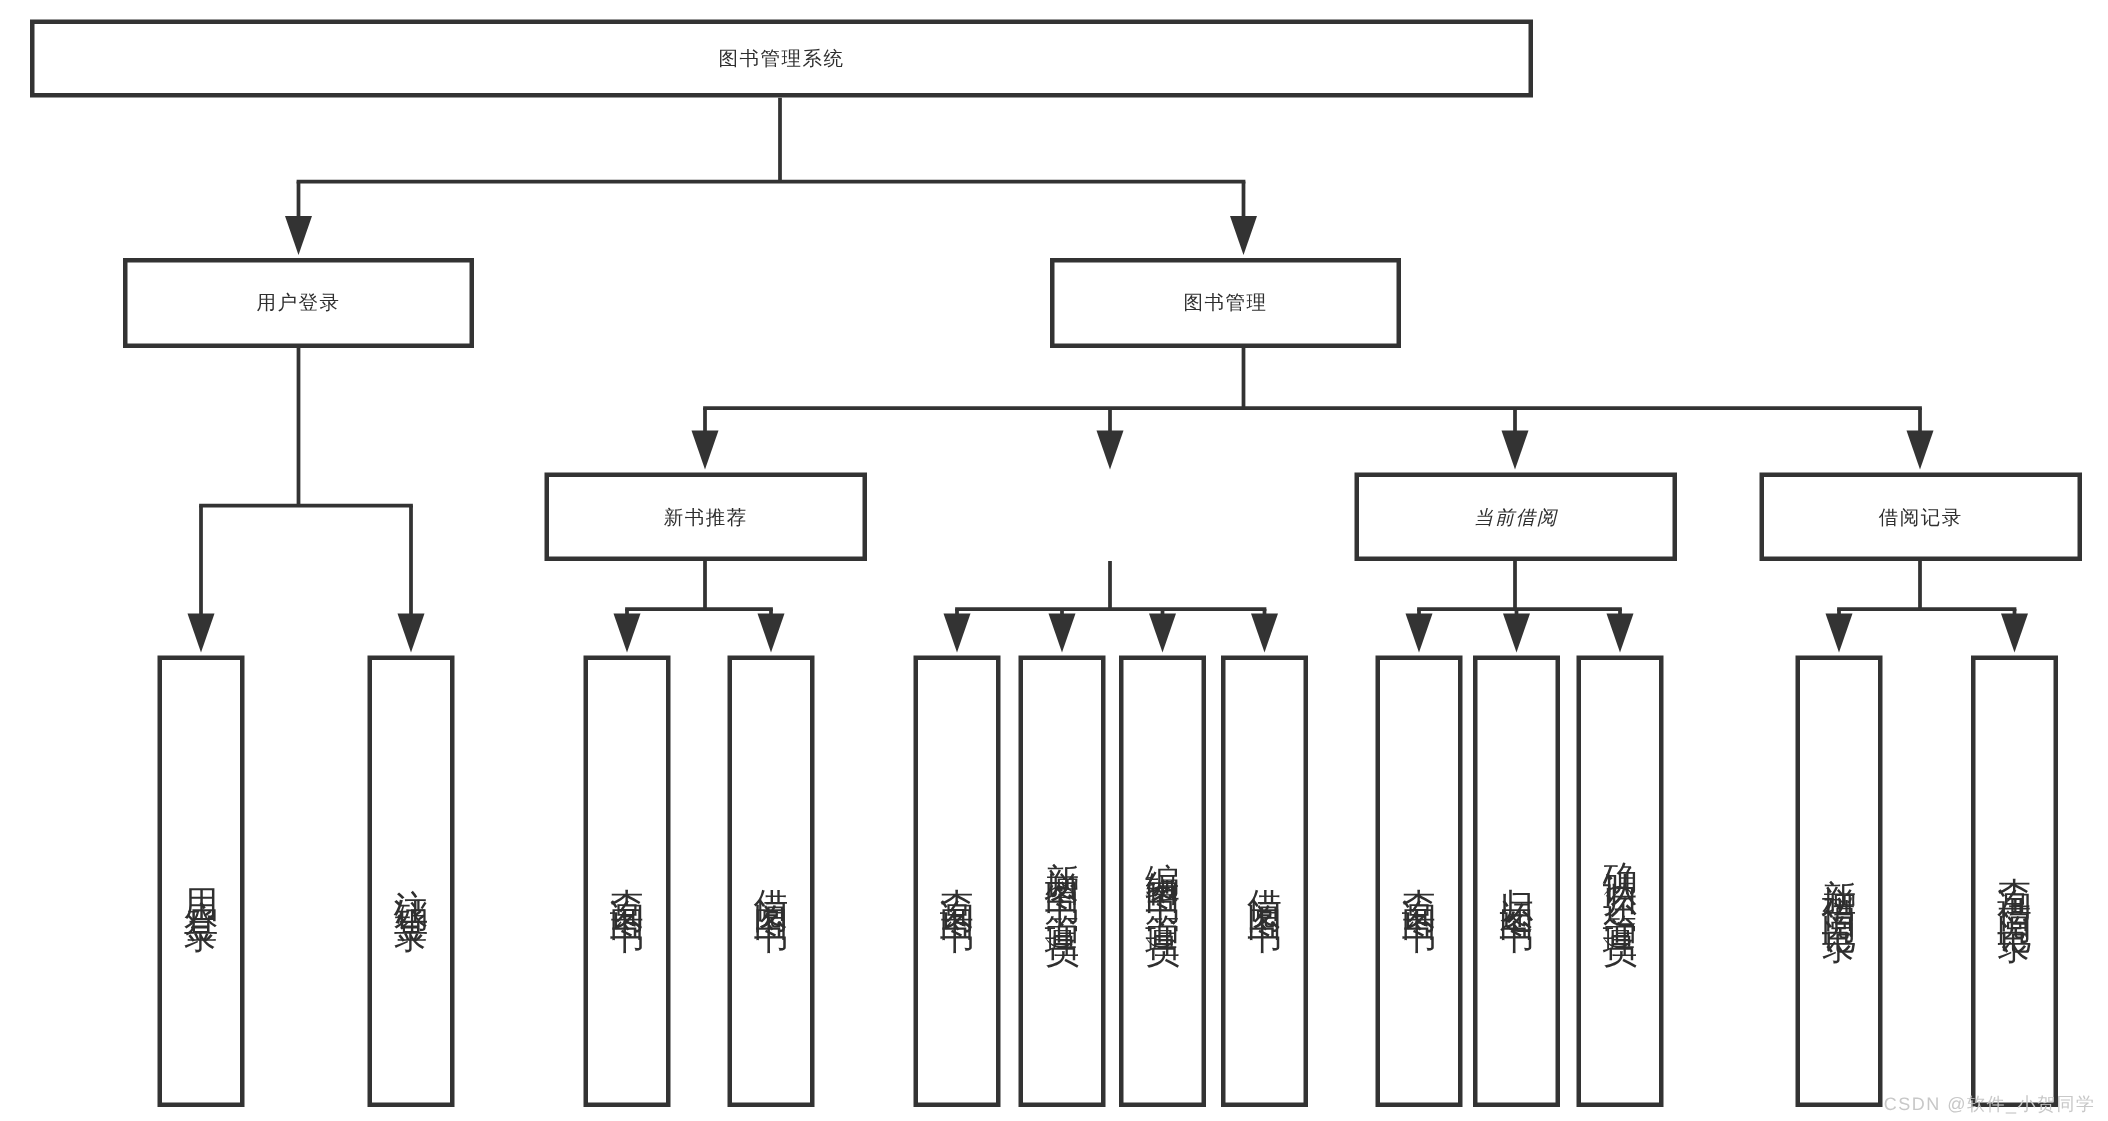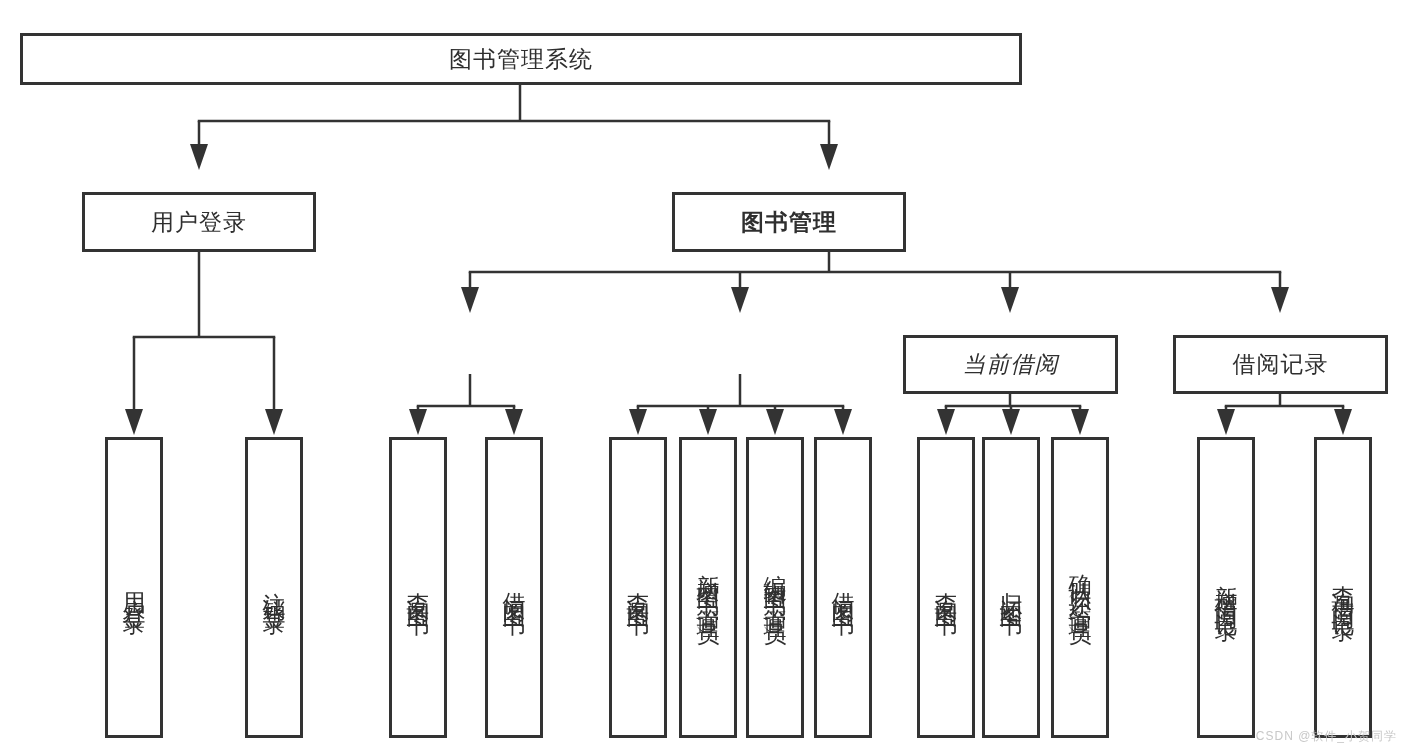--- a/index.html
+++ b/index.html
@@ -21,21 +21,21 @@
     position:absolute;
     box-sizing:border-box;
     border:3px solid var(--line);
     background:var(--bg);
     display:flex;
     align-items:center;
     justify-content:center;
     color:var(--text);
     z-index:1;
   }
-  .hlabel{font-size:23px;letter-spacing:1px;margin-top:20px;}
+  .hlabel{font-size:13px;letter-spacing:1px;}
   .root-box   {left:20px;  top:13px;  width:1002px;height:52px;}
   .l2-box     {height:60px;width:234px;top:172px;}
   .l3-box     {height:59px;width:215px;top:315px;}
   .leaf-box   {top:437px;width:58px;height:301px;}
   .leaf-box .vtext{
     writing-mode:vertical-rl;
     text-orientation:mixed;
     font-size:23px;
     letter-spacing:7px;
     line-height:1;
@@ -112,24 +112,27 @@
       <polygon points="1334,409 1352,409 1343,435" fill="#333333"></polygon>
     </svg>
 
   <div class="box root-box hlabel">
     <span>图书管理系统</span>
   </div>
 
   <div class="box l2-box hlabel" style="left:82px;">
     <span>用户登录</span>
   </div>
-  <div class="box l2-box hlabel" style="left:672px;font-weight:bold;">
+  <div class="box l2-box hlabel" style="left:700px;">
     <span>图书管理</span>
   </div>
 
+  <div class="box l3-box hlabel" style="left:363px;">
+    <span>新书推荐</span>
+  </div>
   <div class="box l3-box hlabel" style="left:903px;font-style:italic;">
     <span>当前借阅</span>
   </div>
   <div class="box l3-box hlabel" style="left:1173px;">
     <span>借阅记录</span>
   </div>
 
   <div class="box leaf-box" style="left:105px;">
     <span class="vtext">用户登录</span>
   </div>

